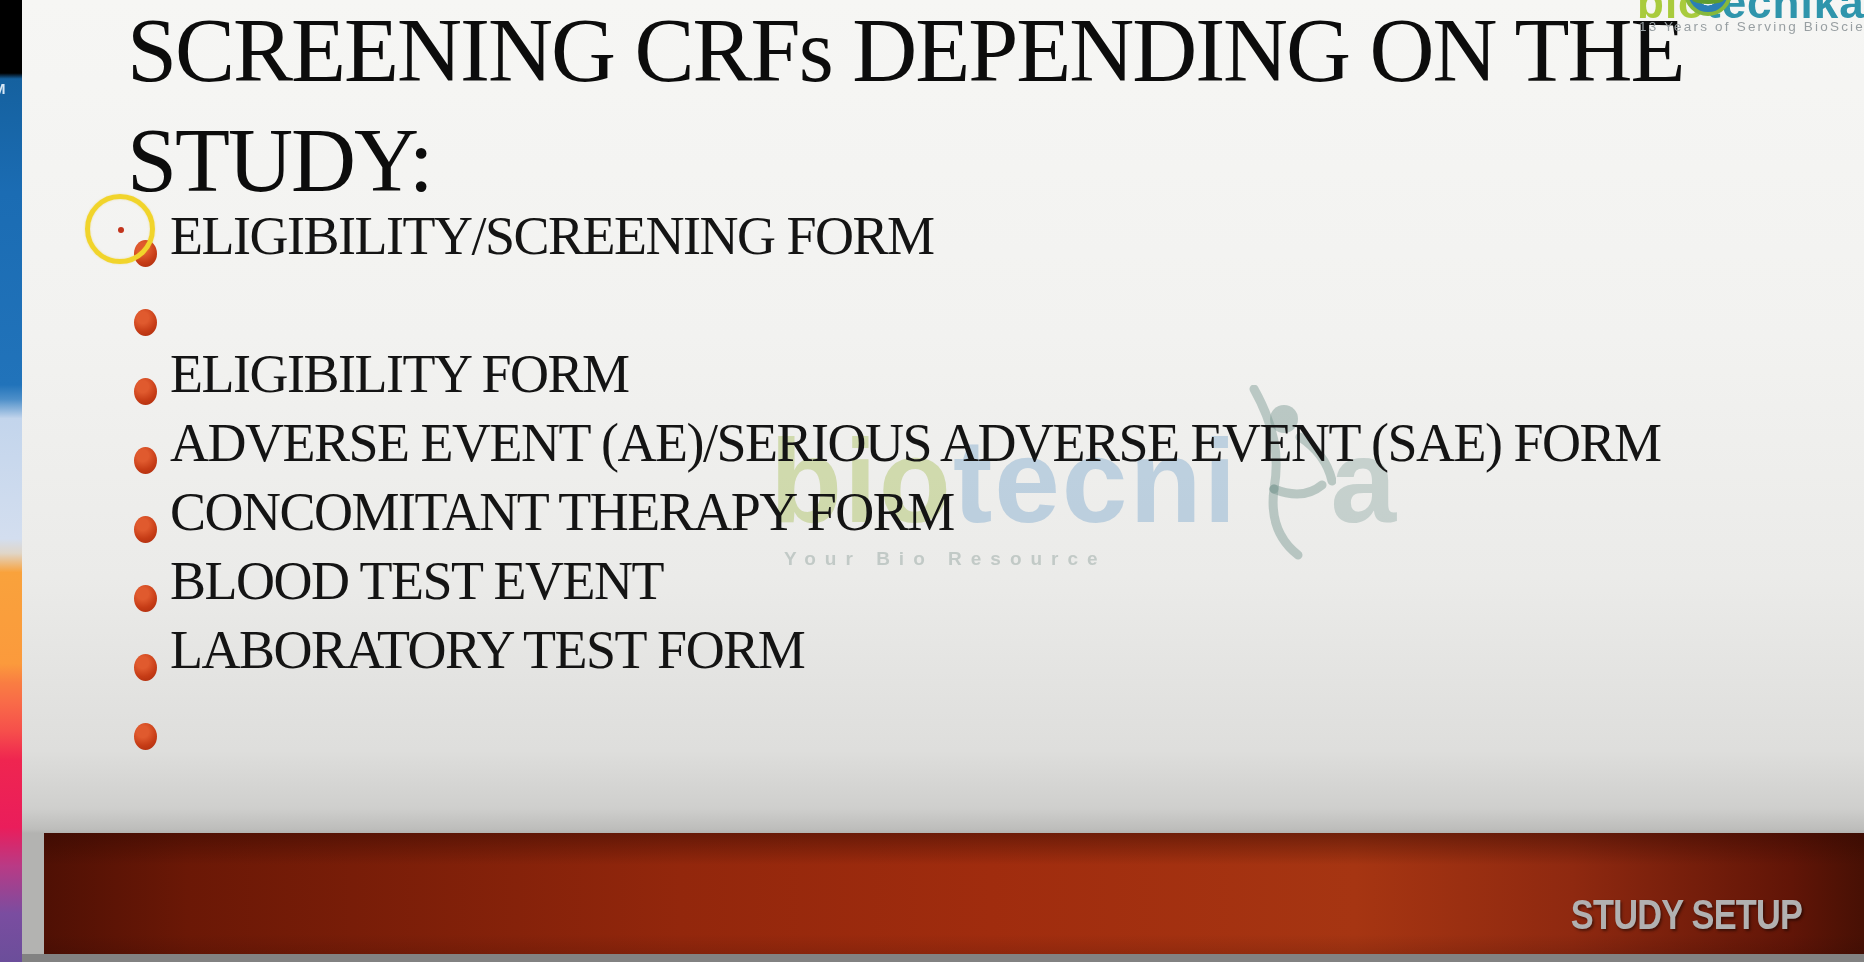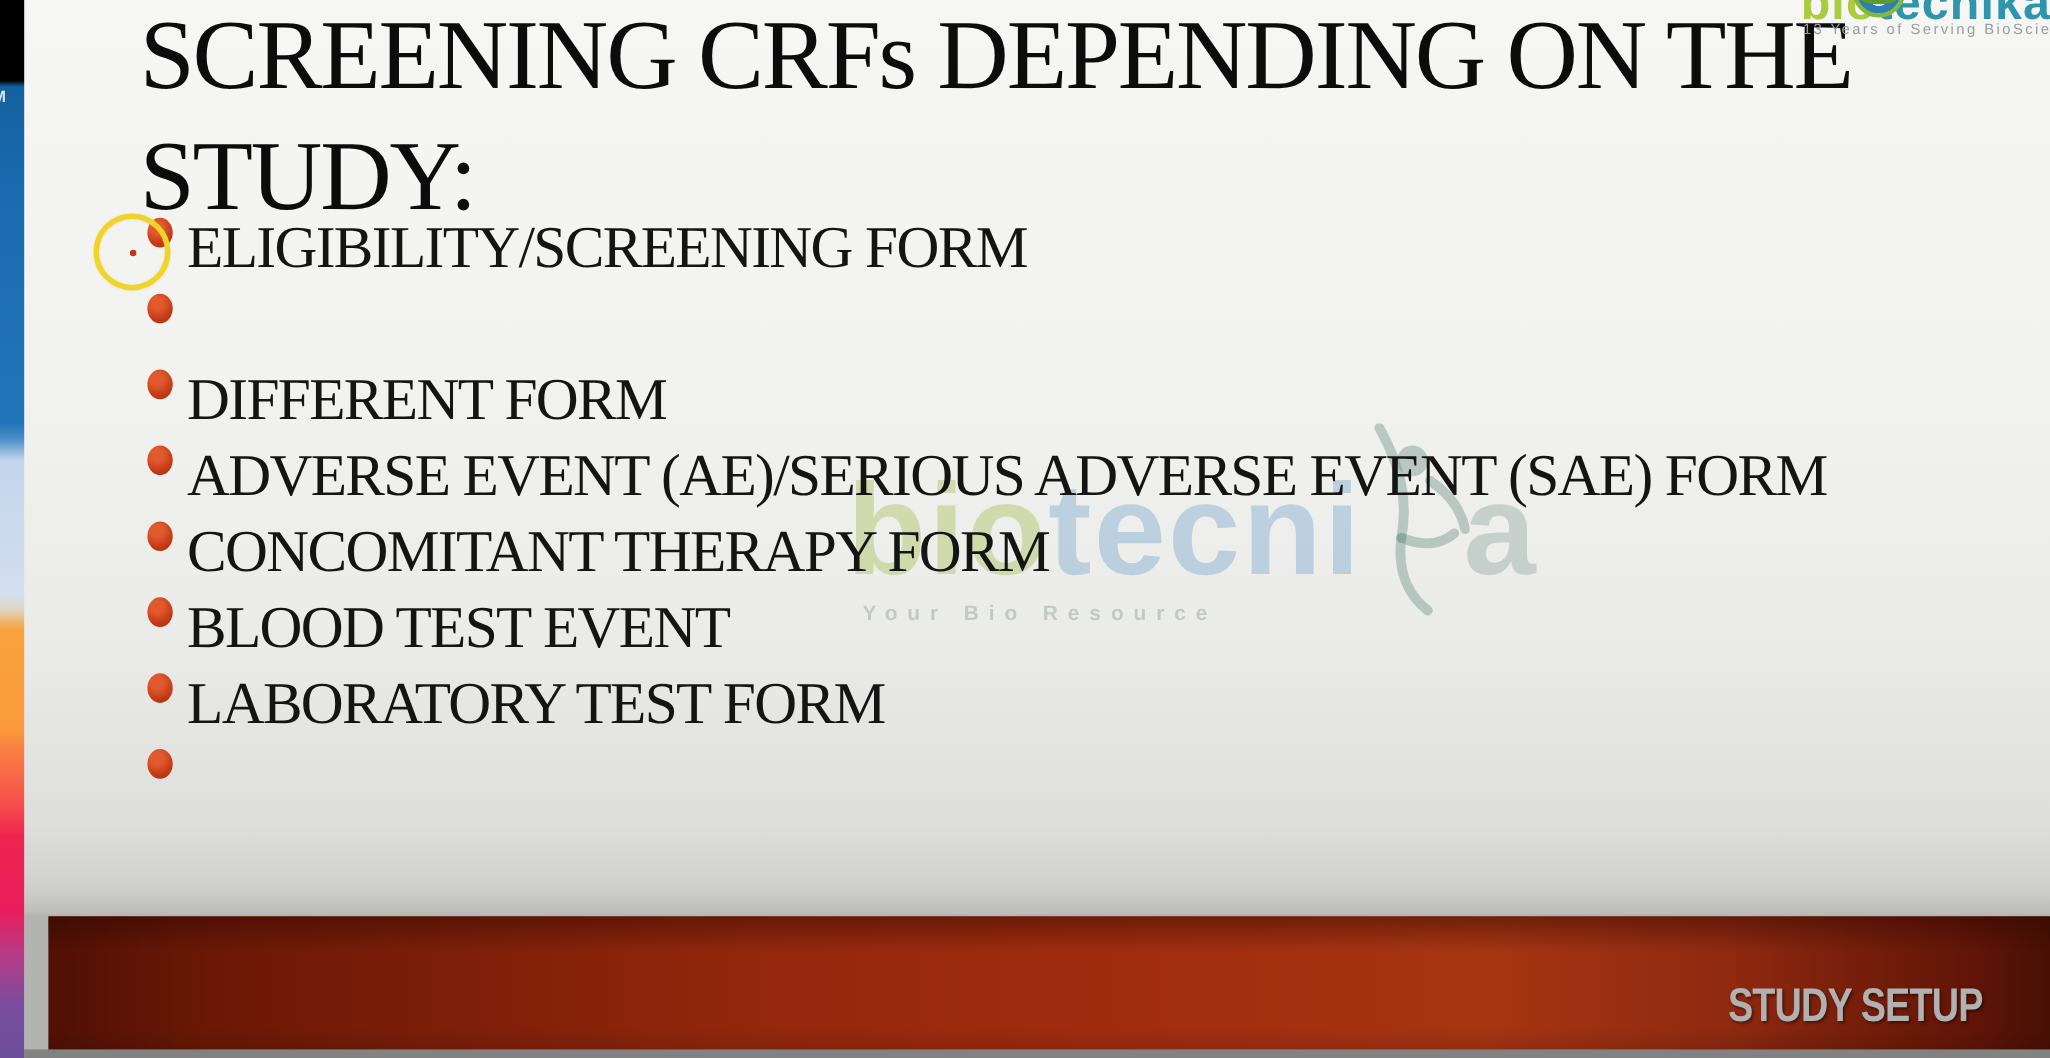--- a/index.html
+++ b/index.html
@@ -62,21 +62,21 @@
   .title{
     position:absolute;left:105px;top:-4px;margin:0;z-index:2;
     font-size:90px;font-weight:normal;line-height:110px;letter-spacing:-2px;
     color:#0c0c0c;white-space:nowrap;
   }
 
   
   .bullets{
     position:absolute;left:112px;top:198px;margin:0;padding:0;list-style:none;z-index:2;
   }
-  .bullets li{display:flex;align-items:flex-start;height:69px;}
+  .bullets li{display:flex;align-items:flex-end;height:69px;}
   .dot{
     flex:0 0 auto;width:23px;height:27px;border-radius:50%;margin-right:13px;
     background:radial-gradient(circle at 38% 32%, #e05a2e 0 25%, #c63c16 60%, #a82a0c 100%);
   }
   .bullet-text{
     font-size:54px;letter-spacing:-1.5px;color:#141414;white-space:nowrap;line-height:1;
     padding-bottom:4px;
   }
 
   
@@ -165,21 +165,21 @@
     <ul class="bullets">
       <li>
           <span class="dot"></span>
           <span class="bullet-text">ELIGIBILITY/SCREENING FORM</span>
         </li>
       <li>
           <span class="dot"></span>
         </li>
       <li>
           <span class="dot"></span>
-          <span class="bullet-text">DIFFERENT FORM</span>
+          <span class="bullet-text">ELIGIBILITY FORM</span>
         </li>
       <li>
           <span class="dot"></span>
           <span class="bullet-text">ADVERSE EVENT (AE)/SERIOUS ADVERSE EVENT (SAE) FORM</span>
         </li>
       <li>
           <span class="dot"></span>
           <span class="bullet-text">CONCOMITANT THERAPY FORM</span>
         </li>
       <li>

